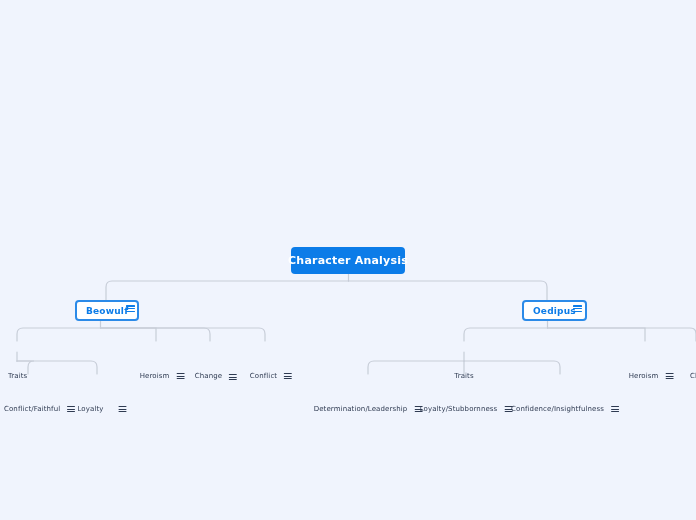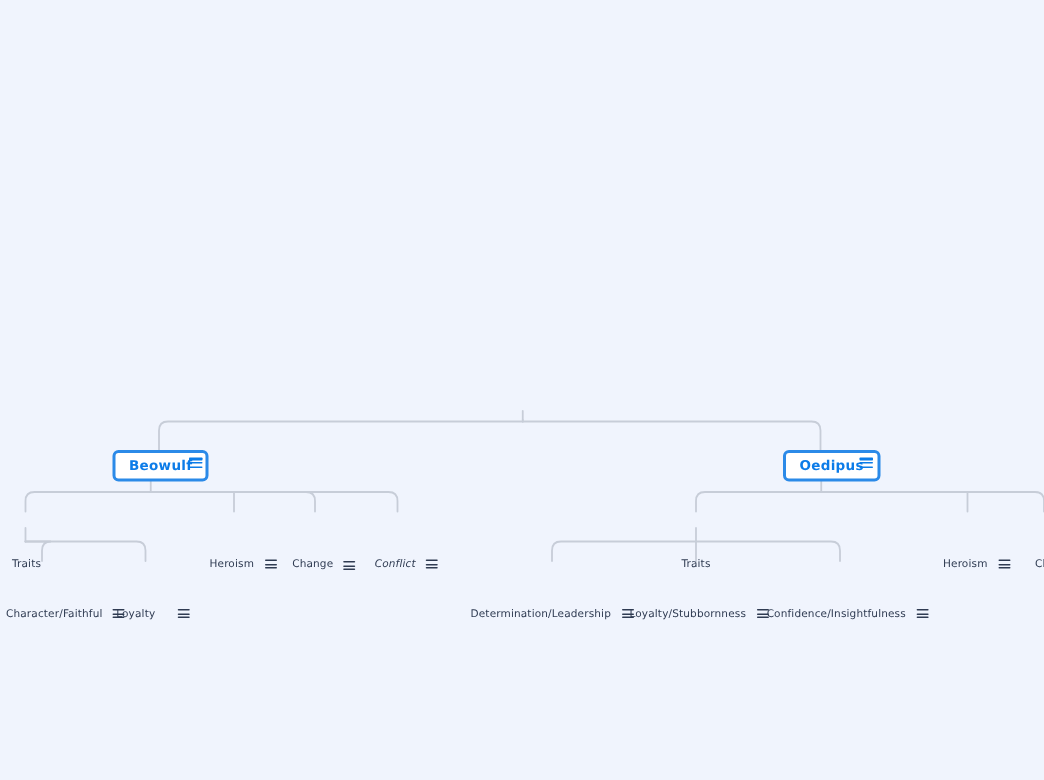--- a/index.html
+++ b/index.html
@@ -150,20 +150,23 @@
       <path d="M547.5 328 L645 328 L645 341"></path>
       <path d="M547.5 328 L690 328 Q696 328 696 334 L696 341"></path>
 
       <path d="M464 352 L464 361"></path>
       <path d="M368 374 L368 367 Q368 361 374 361 L464 361"></path>
       <path d="M464 361 L464 374"></path>
       <path d="M464 361 L554 361 Q560 361 560 367 L560 374"></path>
     </g>
   </svg>
 
+  <div class="root-node">
+    <span class="label">Character Analysis</span>
+  </div>
 
   <div class="branch-node" style="left:75px; top:300px;">
     <span class="label">Beowulf</span>
   </div>
   <div class="menu-wrap" style="left:126px; top:305px;">
     <span class="menu-icon blue">
         <span></span>
         <span></span>
         <span></span>
       </span>
@@ -195,31 +198,31 @@
 
   <div class="leaf-node" style="left:216px; top:344px;align-items:flex-end;">
     <span class="label">Change</span>
     <span class="menu-icon">
         <span></span>
         <span></span>
         <span></span>
       </span>
   </div>
 
-  <div class="leaf-node" style="left:271px; top:344px;font-style:italic;">
+  <div class="leaf-node" style="left:271px; top:344px;">
     <span class="label">Conflict</span>
     <span class="menu-icon">
         <span></span>
         <span></span>
         <span></span>
       </span>
   </div>
 
   <div class="leaf-node anchor-left" style="left:4px; top:377px;">
-    <span class="label">Character/Faithful</span>
+    <span class="label">Conflict/Faithful</span>
     <span class="menu-icon">
         <span></span>
         <span></span>
         <span></span>
       </span>
   </div>
 
   <div class="leaf-node" style="left:102px; top:377px;gap:15px;">
     <span class="label">Loyalty</span>
     <span class="menu-icon">

